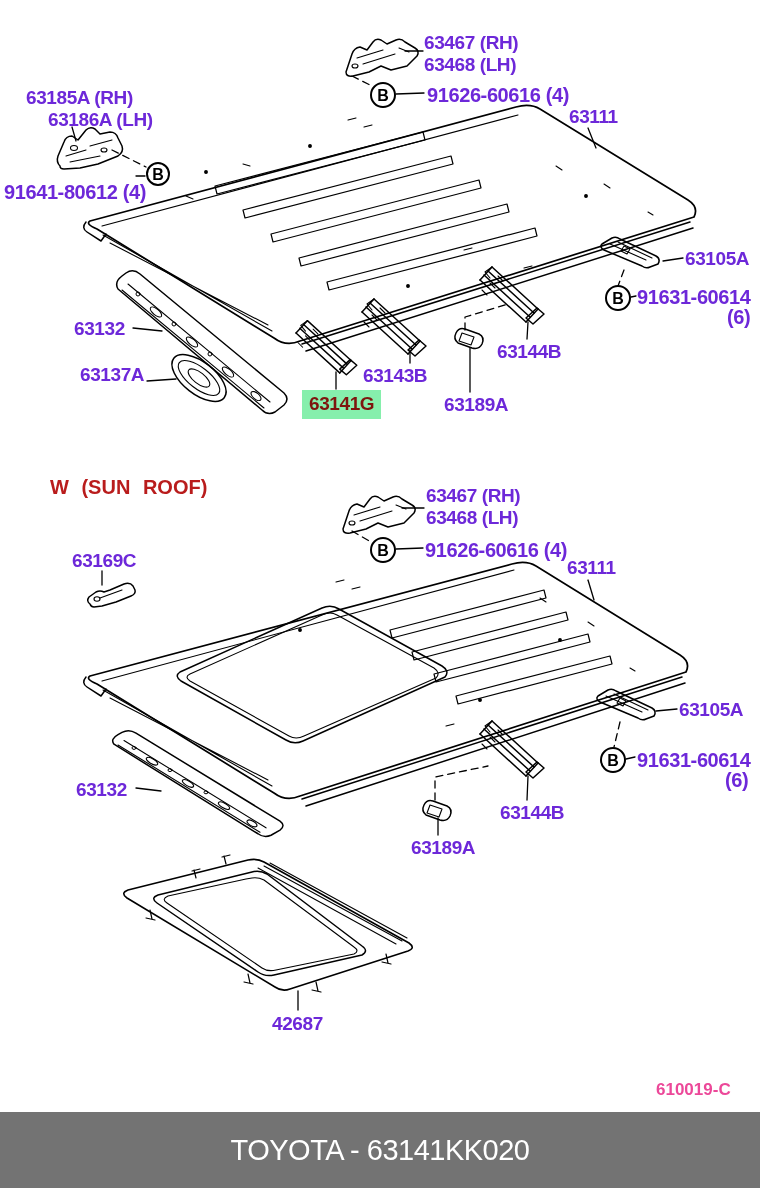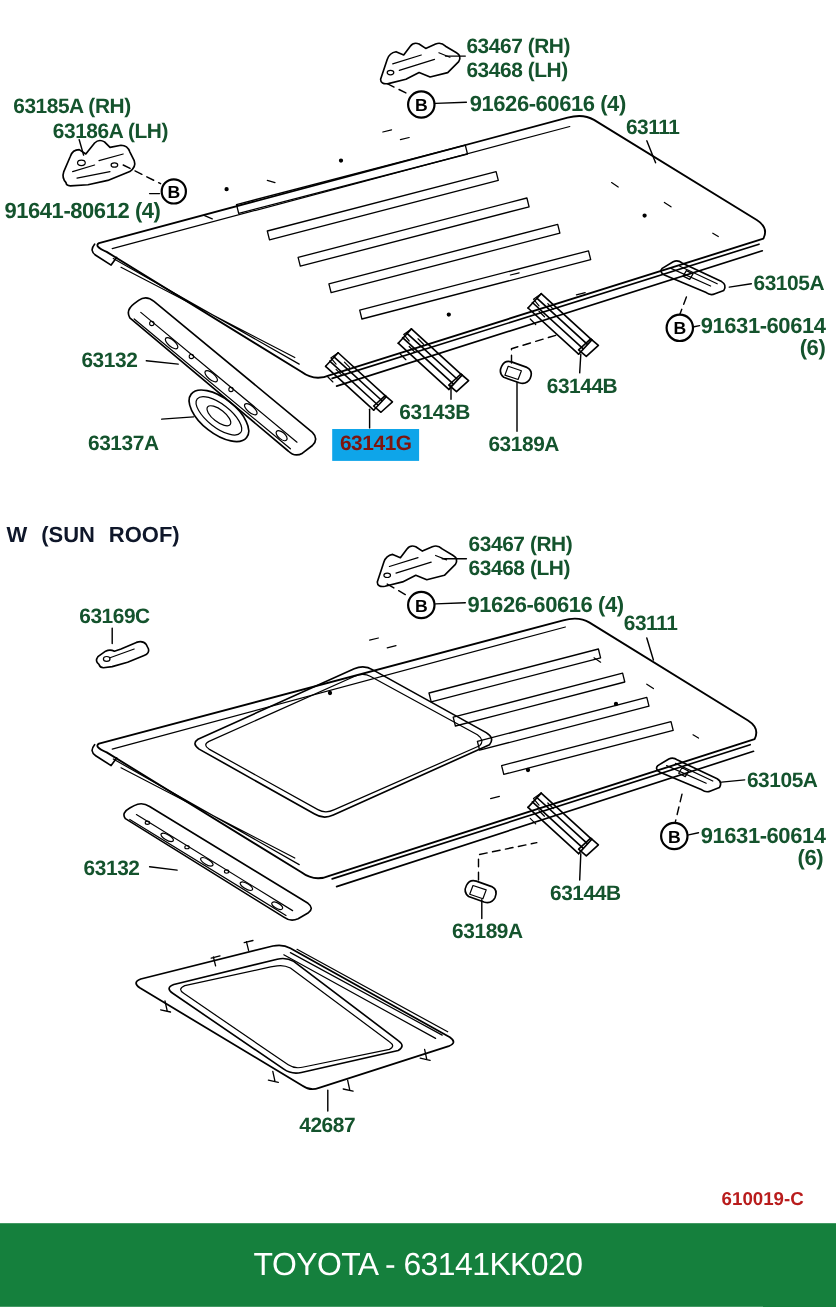--- a/index.html
+++ b/index.html
@@ -3,37 +3,37 @@
 <meta charset="utf-8">
 <style>
   html,body{margin:0;padding:0;}
   body{
     width:760px;height:1188px;position:relative;background:#ffffff;
     font-family:"Liberation Sans",sans-serif;overflow:hidden;
   }
   #art{position:absolute;left:0;top:0;}
   .lbl{
     position:absolute;font:700 19px/1.15 "Liberation Sans",sans-serif;
-    letter-spacing:-0.4px;color:#14532d;white-space:nowrap;
+    letter-spacing:-0.4px;color:#6d28d9;white-space:nowrap;
   }
   .lbl.small{font-size:20px;}
   .hl{
-    background:#0ea5e9;color:#7e150e;padding:3px 7px 4px 7px;
+    background:#86efac;color:#7e150e;padding:3px 7px 4px 7px;
   }
   .sec-title{
     position:absolute;font:700 20px/1 "Liberation Sans",sans-serif;
-    word-spacing:7px;color:#0f172a;white-space:nowrap;
+    word-spacing:7px;color:#b91c1c;white-space:nowrap;margin-left:44px;
   }
   .doc-code{
     position:absolute;font:700 17px/1 "Liberation Sans",sans-serif;
-    color:#b91c1c;white-space:nowrap;
+    color:#ec4899;white-space:nowrap;
   }
   .footer-bar{
     position:absolute;left:0;top:1112px;width:760px;height:76px;
-    background:#15803d;display:flex;align-items:center;justify-content:center;
+    background:#737373;display:flex;align-items:center;justify-content:center;
     gap:46px;
   }
   .footer-bar span{
     color:#ffffff;font:400 29px/1 "Liberation Sans",sans-serif;letter-spacing:-0.5px;
   }
 </style>
 </head>
 <body>
 
 <svg id="art" width="760" height="1188" viewBox="0 0 760 1188" fill="none" stroke="#000" stroke-width="1.5" stroke-linecap="round" stroke-linejoin="round">
@@ -237,29 +237,29 @@
     <circle cx="383" cy="550" r="12"></circle>
     <text x="383" y="556" text-anchor="middle" stroke="none" fill="#000" font-family="Liberation Sans, sans-serif" font-size="16" font-weight="700">B</text>
     <circle cx="613" cy="760" r="12"></circle>
     <text x="613" y="766" text-anchor="middle" stroke="none" fill="#000" font-family="Liberation Sans, sans-serif" font-size="16" font-weight="700">B</text>
   </g>
 </svg>
 
 <div class="lbl" style="left:424px;top:32px">63467 (RH)</div>
 <div class="lbl" style="left:424px;top:54px">63468 (LH)</div>
 <div class="lbl small" style="left:427px;top:84px">91626-60616 (4)</div>
-<div class="lbl" style="left:12px;top:87px">63185A (RH)</div>
+<div class="lbl" style="left:26px;top:87px">63185A (RH)</div>
 <div class="lbl" style="left:48px;top:109px">63186A (LH)</div>
 <div class="lbl small" style="left:4px;top:181px">91641-80612 (4)</div>
 <div class="lbl" style="left:569px;top:106px">63111</div>
 <div class="lbl" style="left:685px;top:248px">63105A</div>
 <div class="lbl small" style="left:637px;top:286px">91631-60614</div>
 <div class="lbl small" style="left:727px;top:306px">(6)</div>
 <div class="lbl" style="left:74px;top:318px">63132</div>
-<div class="lbl" style="left:80px;top:393px">63137A</div>
+<div class="lbl" style="left:80px;top:364px">63137A</div>
 <div class="lbl hl" style="left:302px;top:390px">63141G</div>
 <div class="lbl" style="left:363px;top:365px">63143B</div>
 <div class="lbl" style="left:497px;top:341px">63144B</div>
 <div class="lbl" style="left:444px;top:394px">63189A</div>
 
 <div class="sec-title" style="left:6px;top:477px">W (SUN ROOF)</div>
 <div class="lbl" style="left:426px;top:485px">63467 (RH)</div>
 <div class="lbl" style="left:426px;top:507px">63468 (LH)</div>
 <div class="lbl small" style="left:425px;top:539px">91626-60616 (4)</div>
 <div class="lbl" style="left:72px;top:550px">63169C</div>

